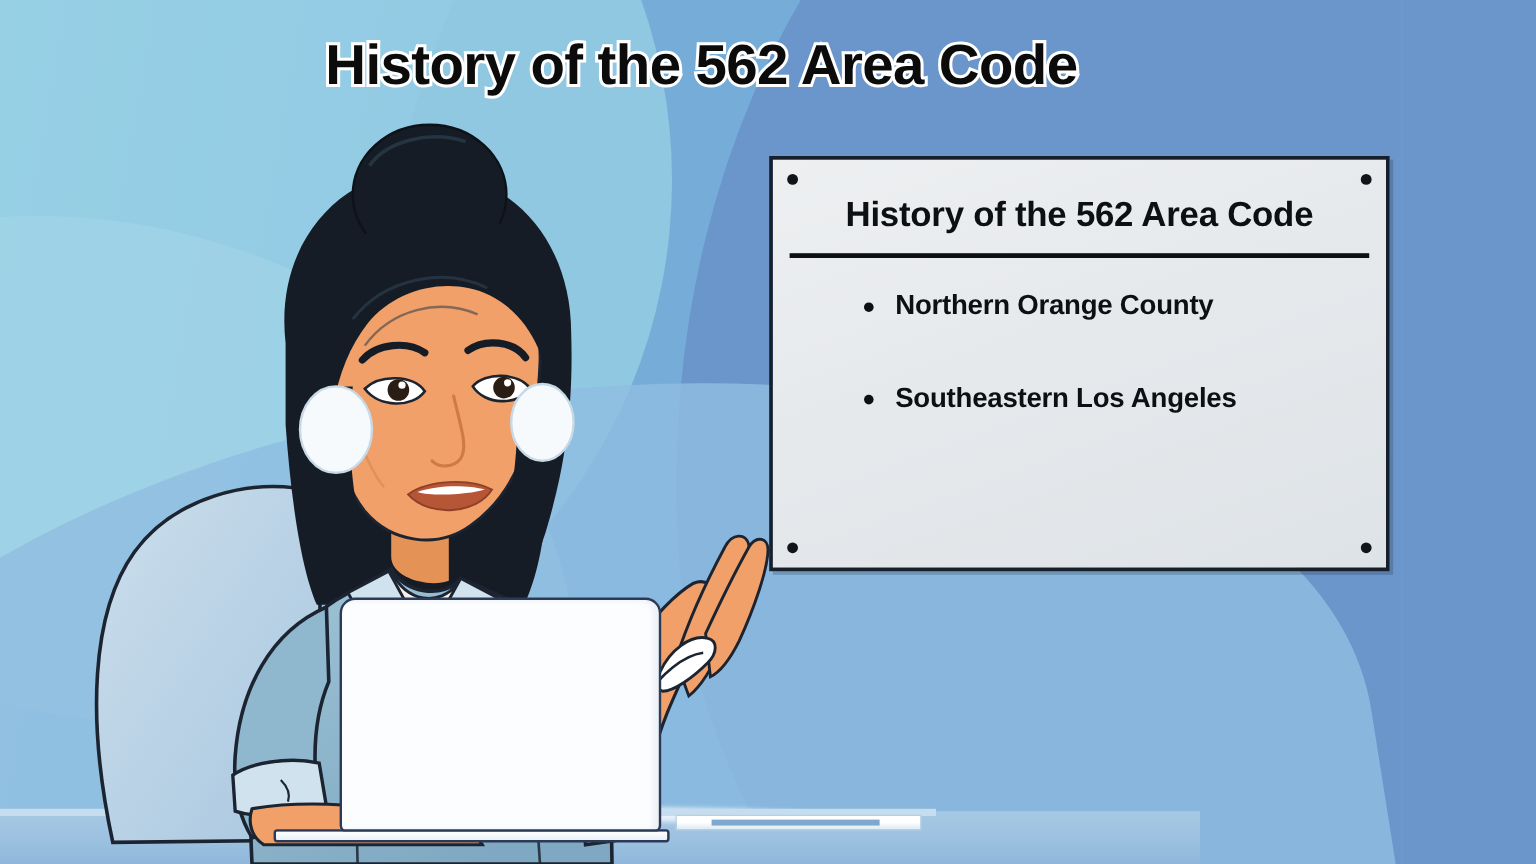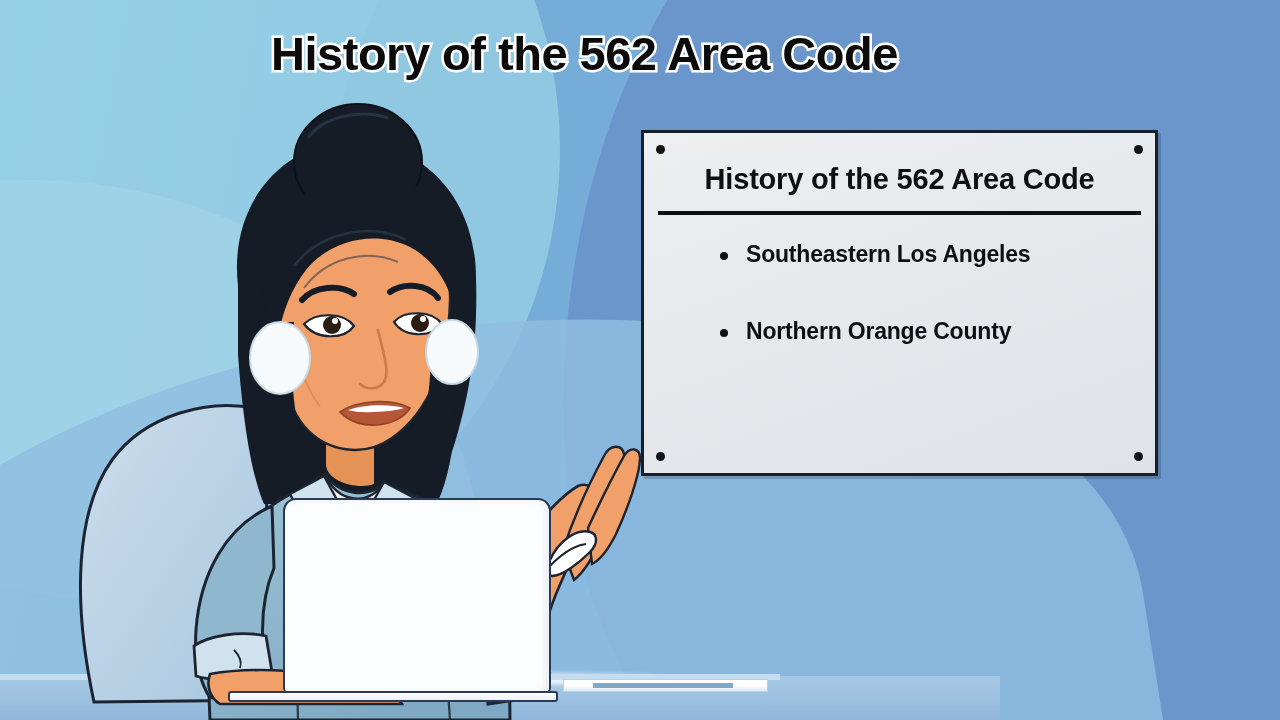--- a/index.html
+++ b/index.html
@@ -346,22 +346,22 @@
     <span class="screw tr"></span>
     <span class="screw bl"></span>
     <span class="screw br"></span>
 
     <div class="board-head">History of the 562 Area Code</div>
     <div class="board-rule"></div>
 
     <ul class="board-list">
       <li>
         <span class="dot"></span>
-        <span>Southeastern Los Angeles</span>
+        <span>Northern Orange County</span>
       </li>
       <li>
         <span class="dot"></span>
-        <span>Northern Orange County</span>
+        <span>Southeastern Los Angeles</span>
       </li>
     </ul>
   </div>
 
 </div>
 
 </body></html>

